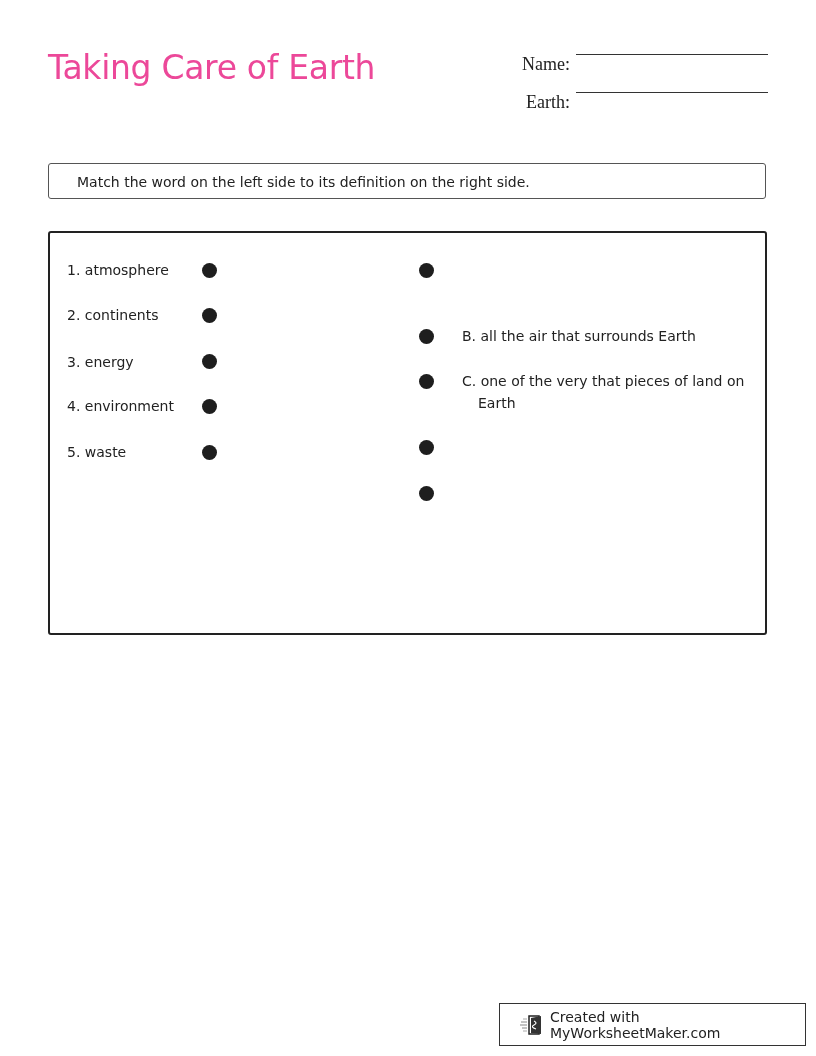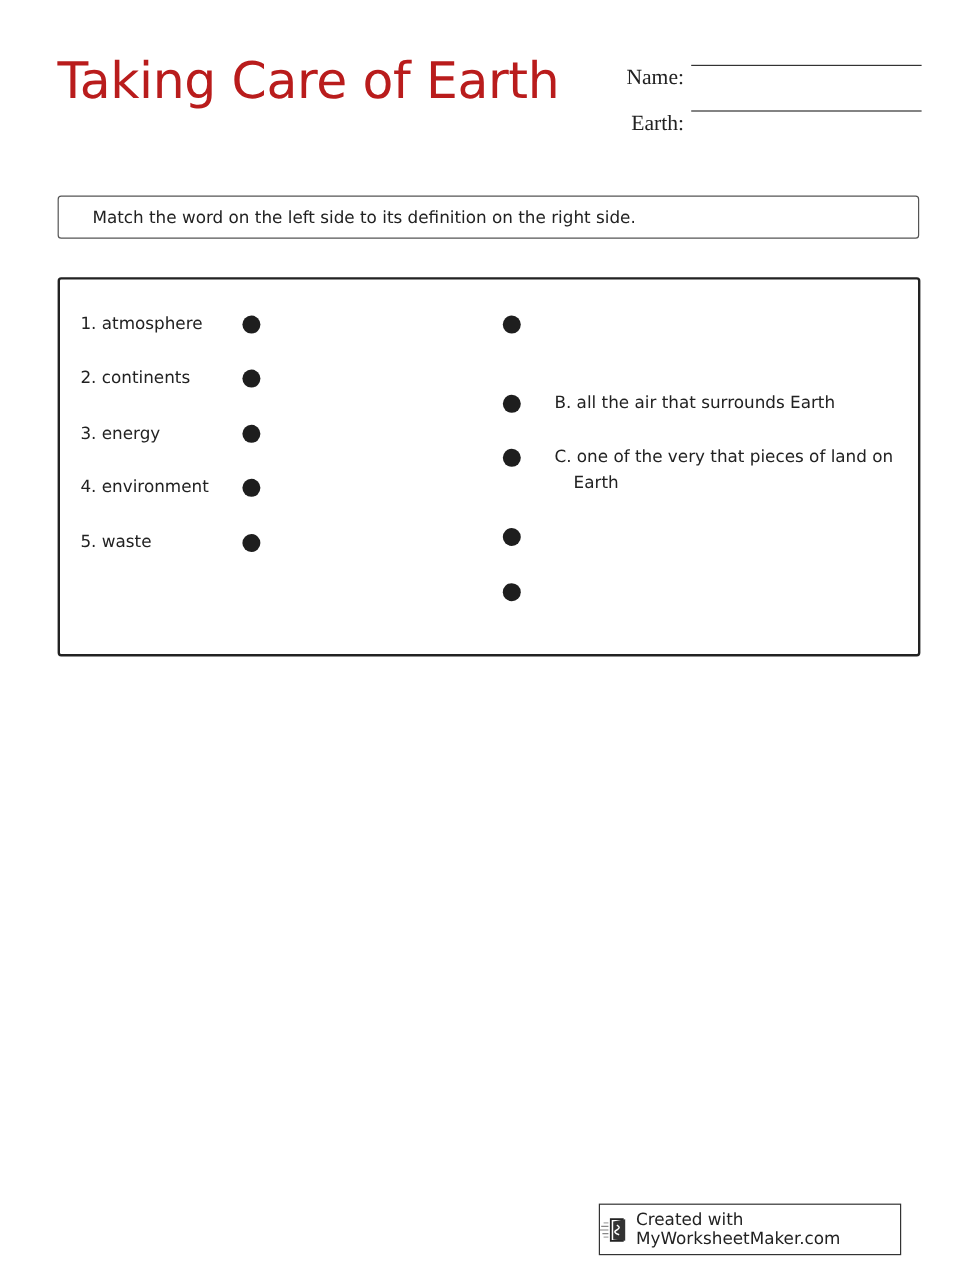--- a/index.html
+++ b/index.html
@@ -12,24 +12,24 @@
       height: 1056px;
       position: relative;
       overflow: hidden;
       color: #222222;
       font-family: "DejaVu Sans", "Liberation Sans", sans-serif;
     }
     .title {
       position: absolute;
       left: 48px;
       top: 46px;
-      font-size: 42px;
+      font-size: 33px;
       font-weight: normal;
       letter-spacing: -0.3px;
-      color: #b91c1c;
+      color: #ec4899;
       margin: 0;
       line-height: 44px;
     }
     .field-row {
       position: absolute;
       display: flex;
       align-items: flex-start;
       font-family: "Liberation Serif", "DejaVu Serif", serif;
       font-size: 18px;
       color: #222222;
@@ -62,21 +62,21 @@
       line-height: 36px;
       padding-left: 28px;
       color: #222222;
     }
 
     .match-box {
       position: absolute;
       left: 48px;
       top: 231px;
       width: 719px;
-      height: 316px;
+      height: 404px;
       box-sizing: border-box;
       border: 2px solid #222222;
       border-radius: 3px;
     }
     .left-item {
       position: absolute;
       left: 17px;
       font-size: 14px;
       line-height: 20px;
       color: #222222;
@@ -96,27 +96,27 @@
       line-height: 22px;
       color: #222222;
       padding-left: 16px;
       text-indent: -16px;
     }
 
     .footer-badge {
       position: absolute;
       left: 499px;
       top: 1003px;
-      width: 252px;
+      width: 307px;
       height: 43px;
       box-sizing: border-box;
       border: 1.3px solid #333333;
       display: flex;
       align-items: center;
-      padding-left: 0;
+      padding-left: 20px;
       font-size: 14px;
       color: #222222;
     }
     .footer-icon {
       width: 24px;
       height: 22px;
       margin-right: 6px;
       display: inline-block;
     }
   </style>

